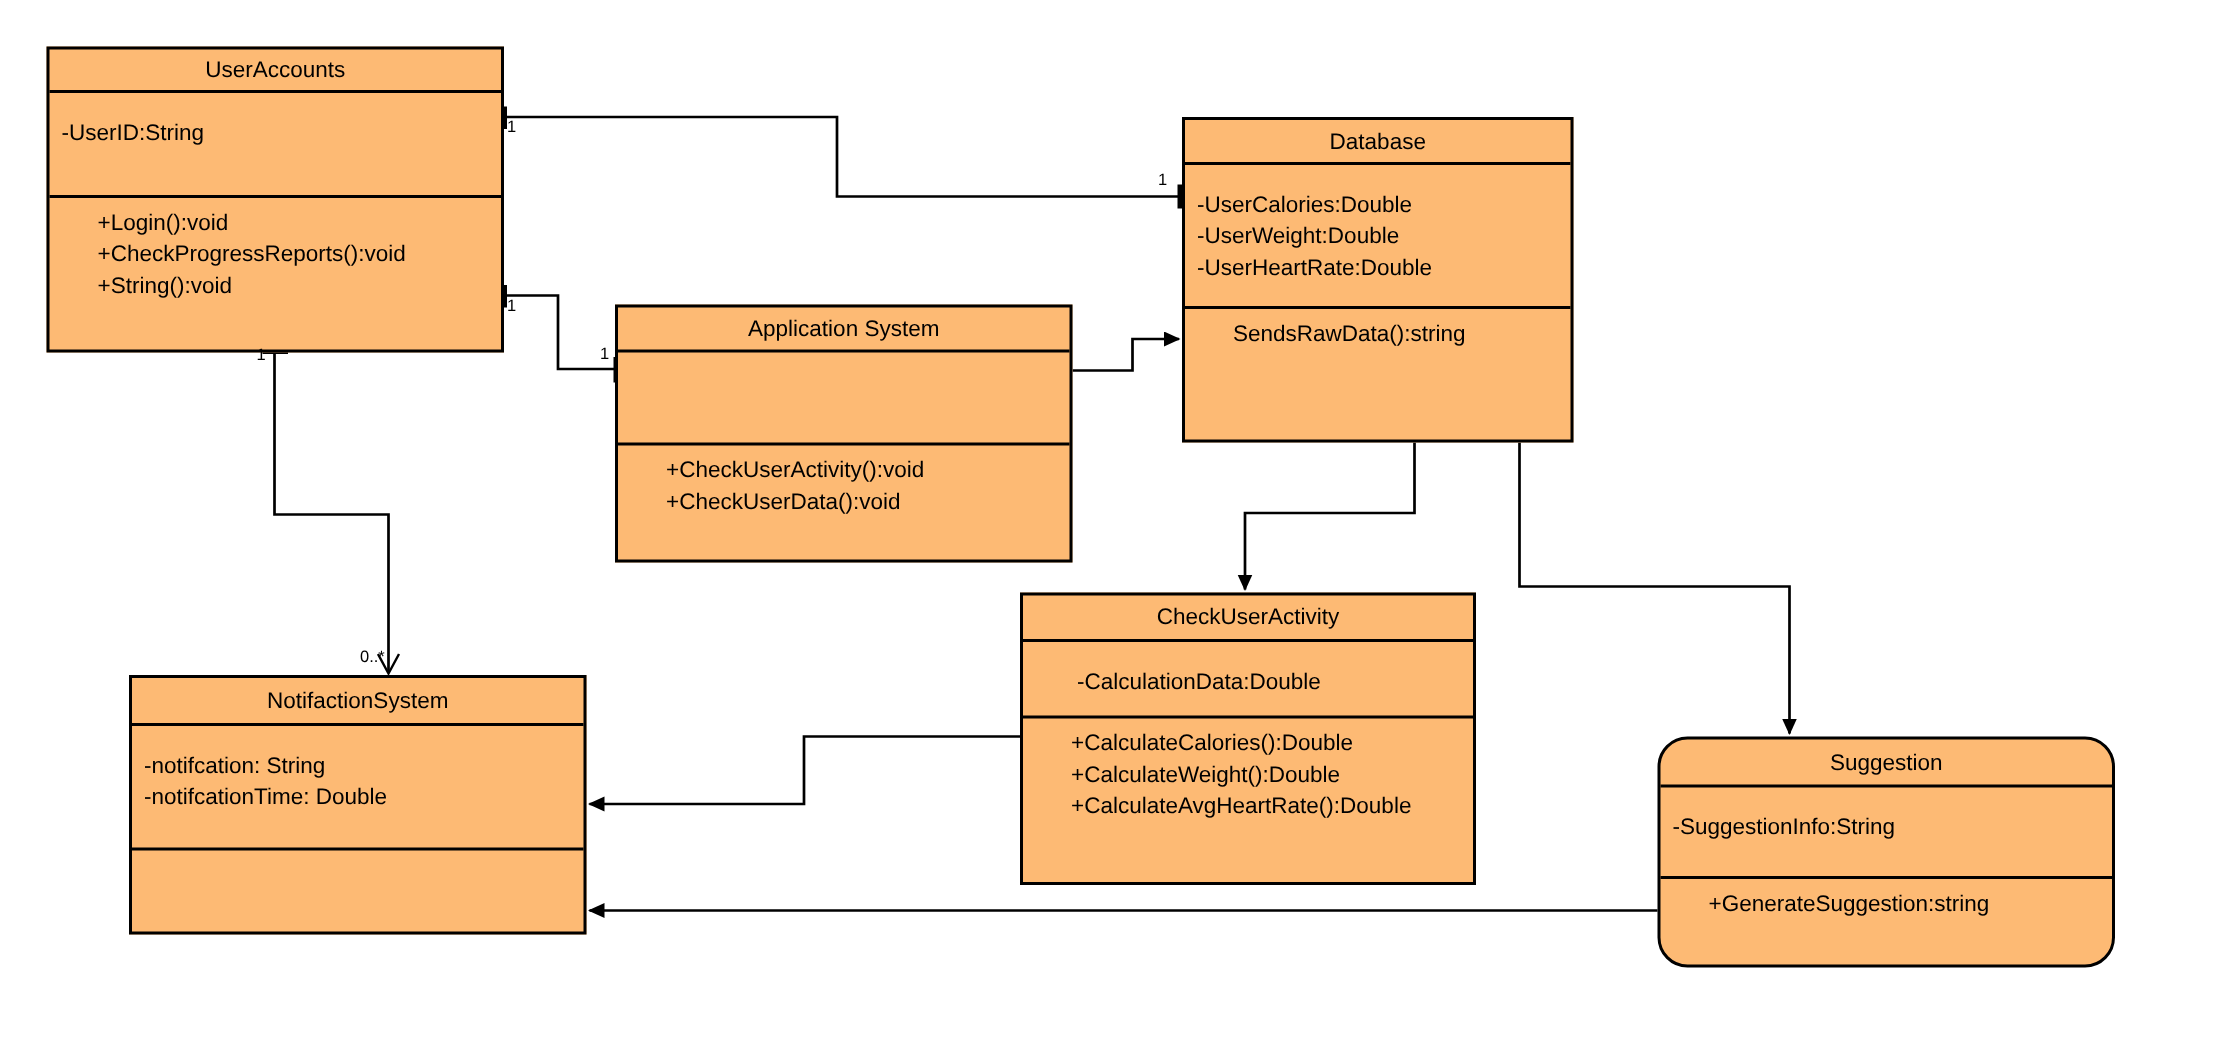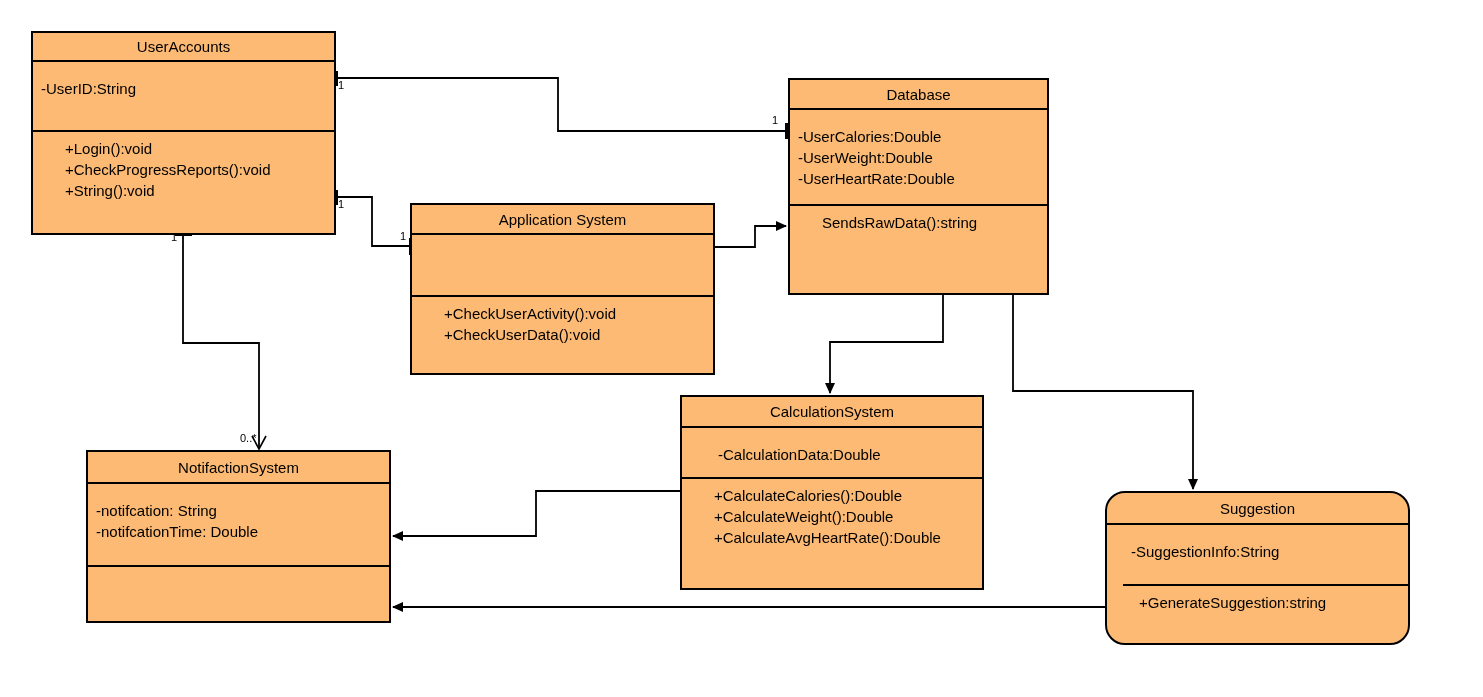--- a/index.html
+++ b/index.html
@@ -126,42 +126,42 @@
   <div class="uml-class" style="left: 410px; top: 203px; width: 305px; height: 172px;">
     <div class="uml-name" style="height: 30px;">Application System</div>
     <div class="uml-attrs" style="height: 62px;"></div>
     <div class="uml-ops">
         <div class="member">+CheckUserActivity():void</div>
         <div class="member">+CheckUserData():void</div>
       </div>
   </div>
 
   <div class="uml-class" style="left: 680px; top: 395px; width: 304px; height: 195px;">
-    <div class="uml-name" style="height: 31px;">CalculationSystem</div>
+    <div class="uml-name" style="height: 31px;">CheckUserActivity</div>
     <div class="uml-attrs" style="height: 51px; padding-left: 36px;">
         <div class="member">-CalculationData:Double</div>
       </div>
     <div class="uml-ops">
         <div class="member">+CalculateCalories():Double</div>
         <div class="member">+CalculateWeight():Double</div>
         <div class="member">+CalculateAvgHeartRate():Double</div>
       </div>
   </div>
 
   <div class="uml-class" style="left: 86px; top: 450px; width: 305px; height: 173px;">
     <div class="uml-name" style="height: 32px;">NotifactionSystem</div>
     <div class="uml-attrs" style="height: 83px;">
         <div class="member">-notifcation: String</div>
         <div class="member">-notifcationTime: Double</div>
       </div>
   </div>
 
   <div class="uml-class" style="left: 1105px; top: 491px; width: 305px; height: 154px; border-radius: 20px;">
     <div class="uml-name" style="height: 32px;">Suggestion</div>
-    <div class="uml-attrs" style="height: 61px; margin-left: 16px;">
+    <div class="uml-attrs" style="height: 61px;">
         <div class="member">-SuggestionInfo:String</div>
       </div>
     <div class="uml-ops">
         <div class="member">+GenerateSuggestion:string</div>
       </div>
   </div>
 
 <span class="mult" style="left: 338px; top: 79px;">1</span>
     <span class="mult" style="left: 772px; top: 114px;">1</span>
     <span class="mult" style="left: 338px; top: 198px;">1</span>

